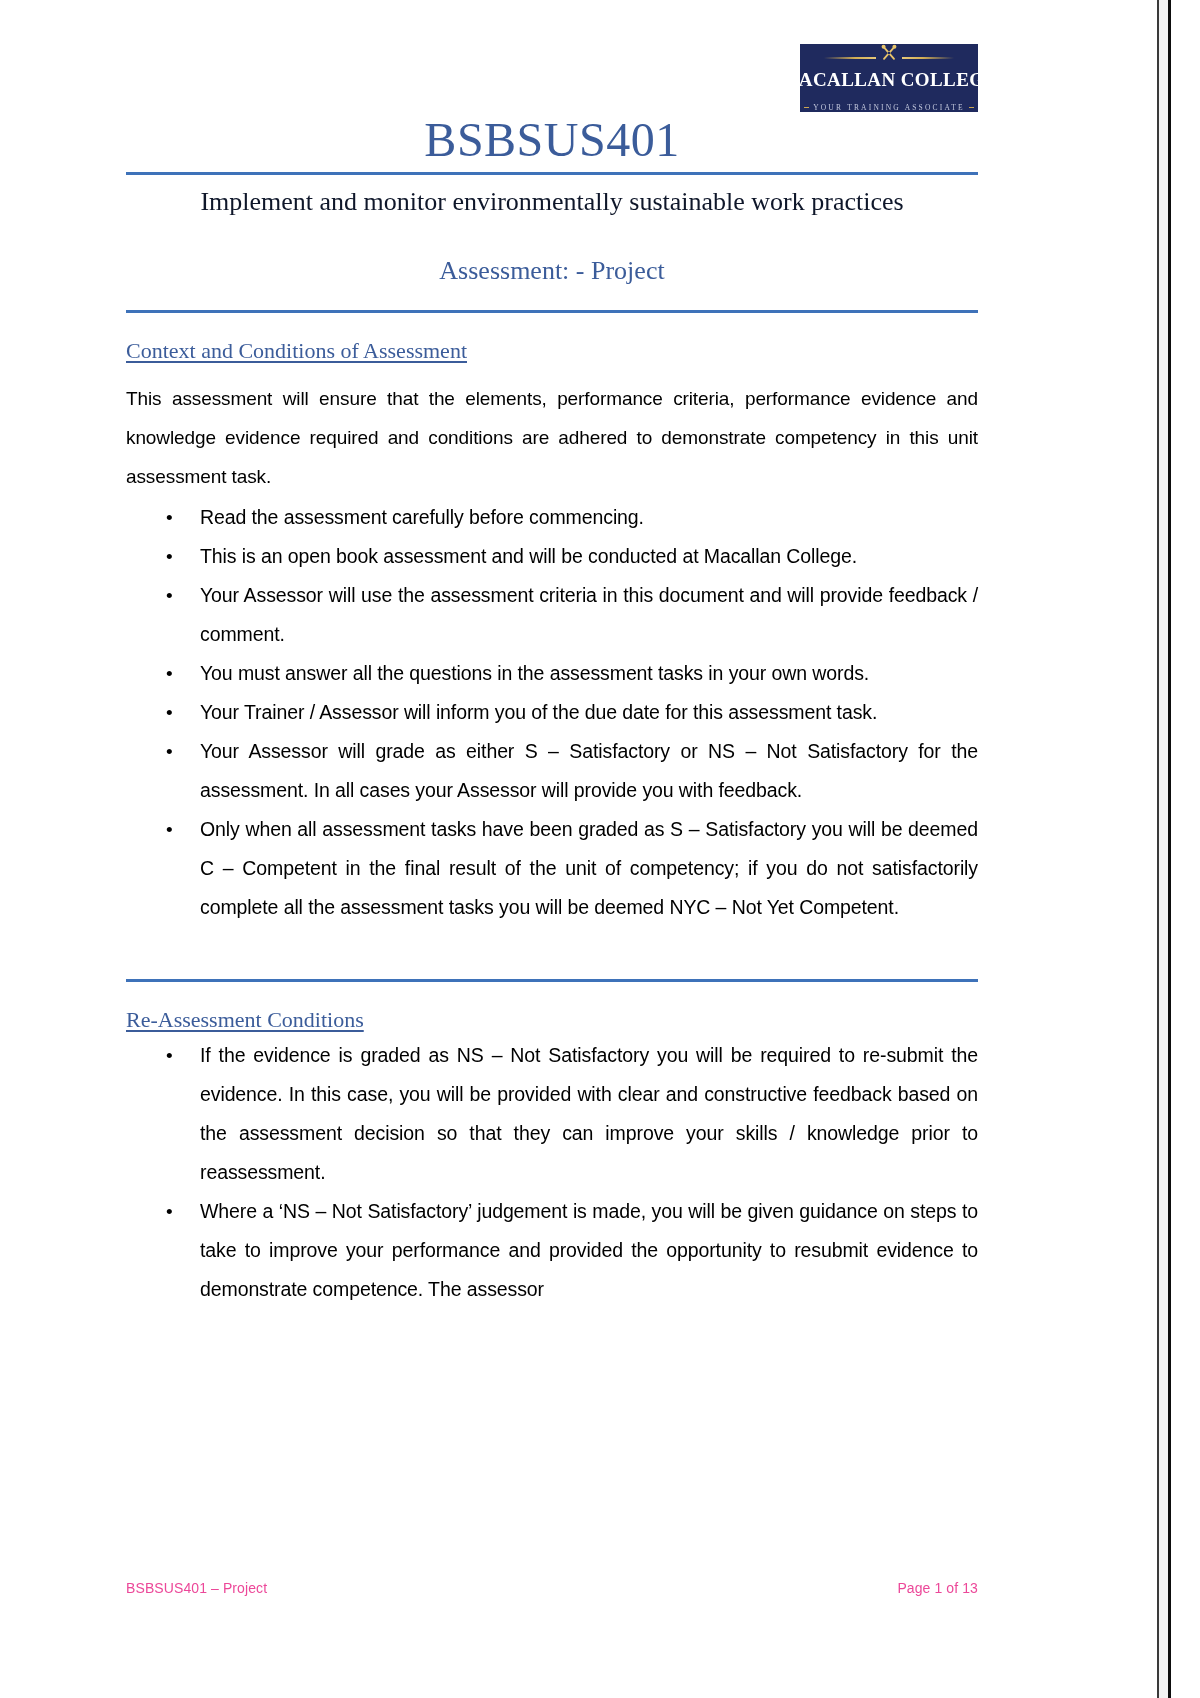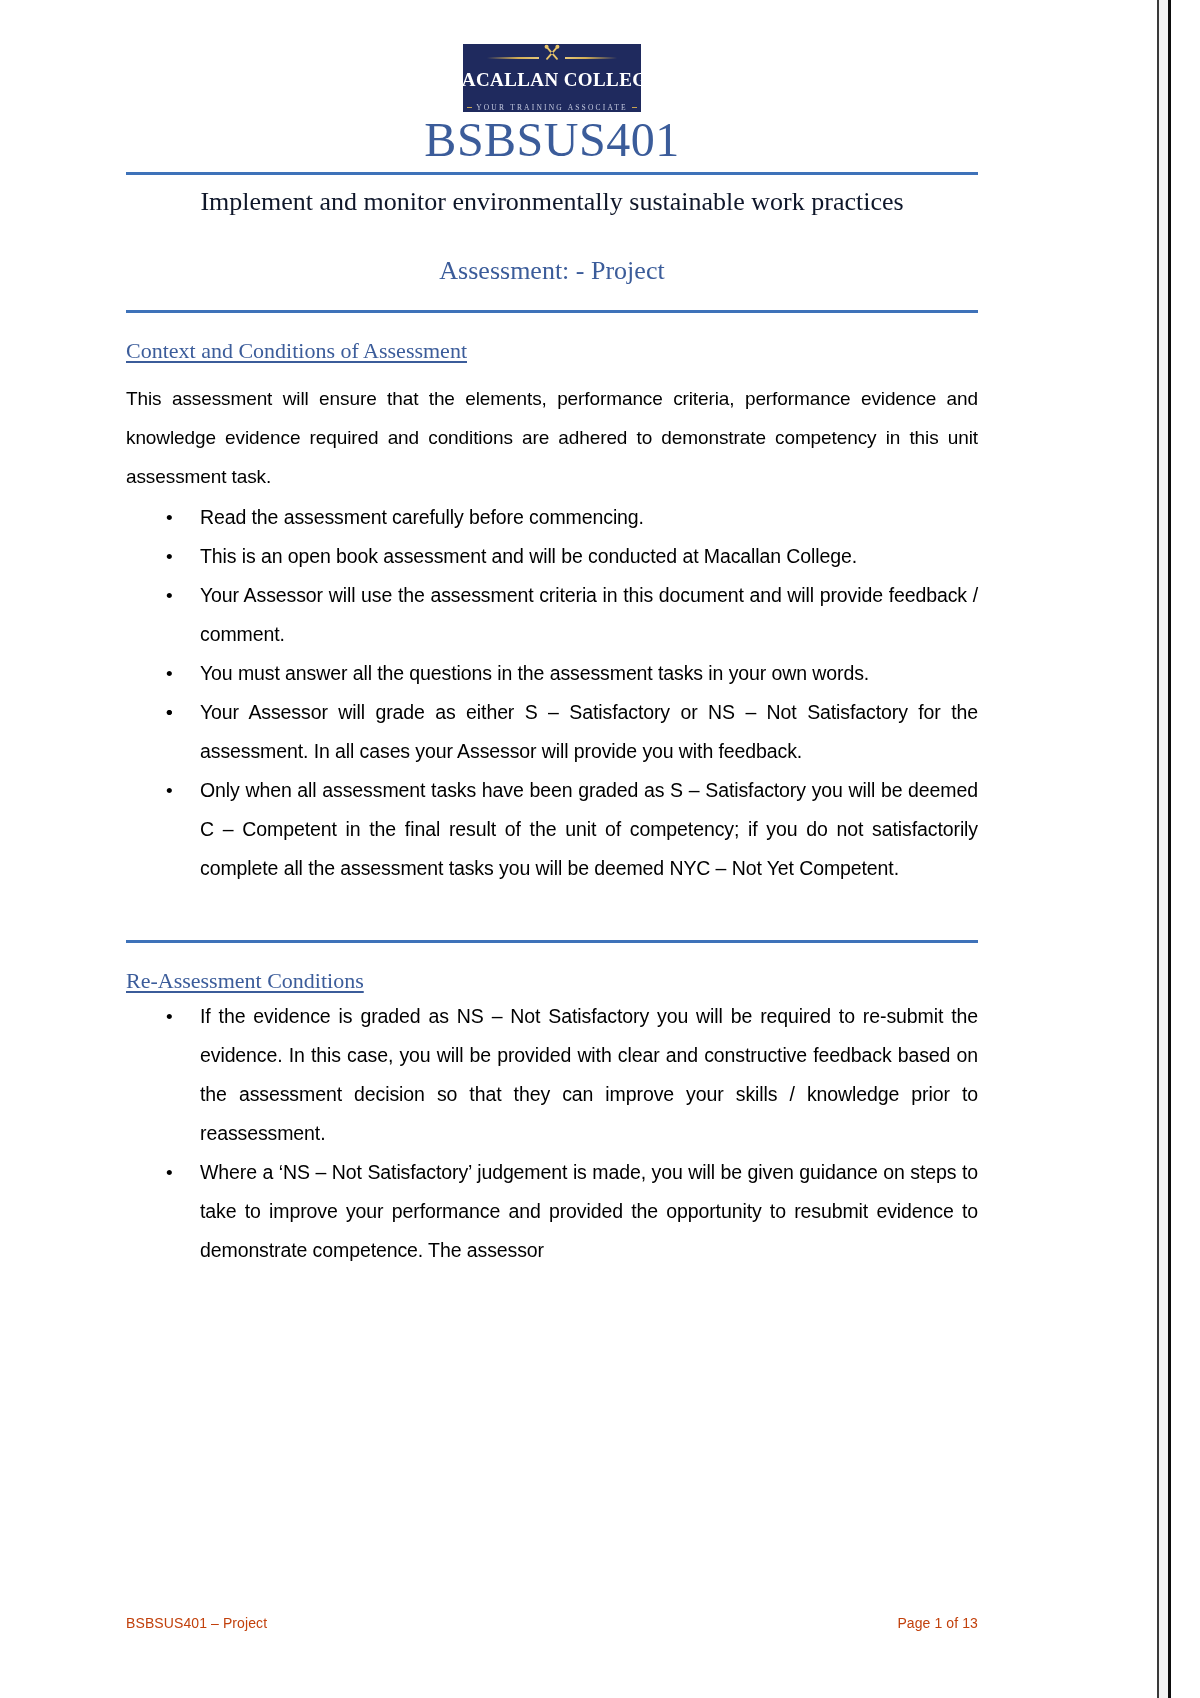--- a/index.html
+++ b/index.html
@@ -47,21 +47,21 @@
   .content {
     position: absolute;
     left: 126px;
     top: 0;
     width: 852px;
   }
 
   
   .logo-wrap {
     display: flex;
-    justify-content: center;
+    justify-content: flex-end;
     padding-top: 44px;
   }
   .logo {
     width: 178px;
     height: 68px;
     background: #1f2a5e;
     position: relative;
     display: flex;
     flex-direction: column;
     align-items: center;
@@ -214,23 +214,22 @@
     position: absolute;
     left: 126px;
     top: 1580px;
     width: 852px;
     display: flex;
     justify-content: space-between;
     align-items: baseline;
     font-family: "Liberation Sans", sans-serif;
     font-stretch: condensed;
     font-size: 14px;
-    color: #c2410c;
+    color: #ec4899;
     letter-spacing: 0.1px;
-    margin-top: 35px;
   }
 </style>
 </head>
 <body>
 
 <div class="page">
 
   <div class="scan-edge-gray"></div>
   <div class="scan-edge-dark"></div>
   <div class="scan-edge-dark2"></div>
@@ -283,20 +282,21 @@
       <li>
         <span class="bullet-dot">•</span>
         <span>Your Assessor will use the assessment criteria in this document and will provide feedback / comment.</span>
       </li>
       <li>
         <span class="bullet-dot">•</span>
         <span>You must answer all the questions in the assessment tasks in your own words.</span>
       </li>
       <li>
         <span class="bullet-dot">•</span>
+        <span>Your Trainer / Assessor will inform you of the due date for this assessment task.</span>
       </li>
       <li>
         <span class="bullet-dot">•</span>
         <span>Your Assessor will grade as either S – Satisfactory or NS – Not Satisfactory for the assessment. In all cases your Assessor will provide you with feedback.</span>
       </li>
       <li>
         <span class="bullet-dot">•</span>
         <span>Only when all assessment tasks have been graded as S – Satisfactory you will be deemed C – Competent in the final result of the unit of competency; if you do not satisfactorily complete all the assessment tasks you will be deemed NYC – Not Yet Competent.</span>
       </li>
     </ul>

